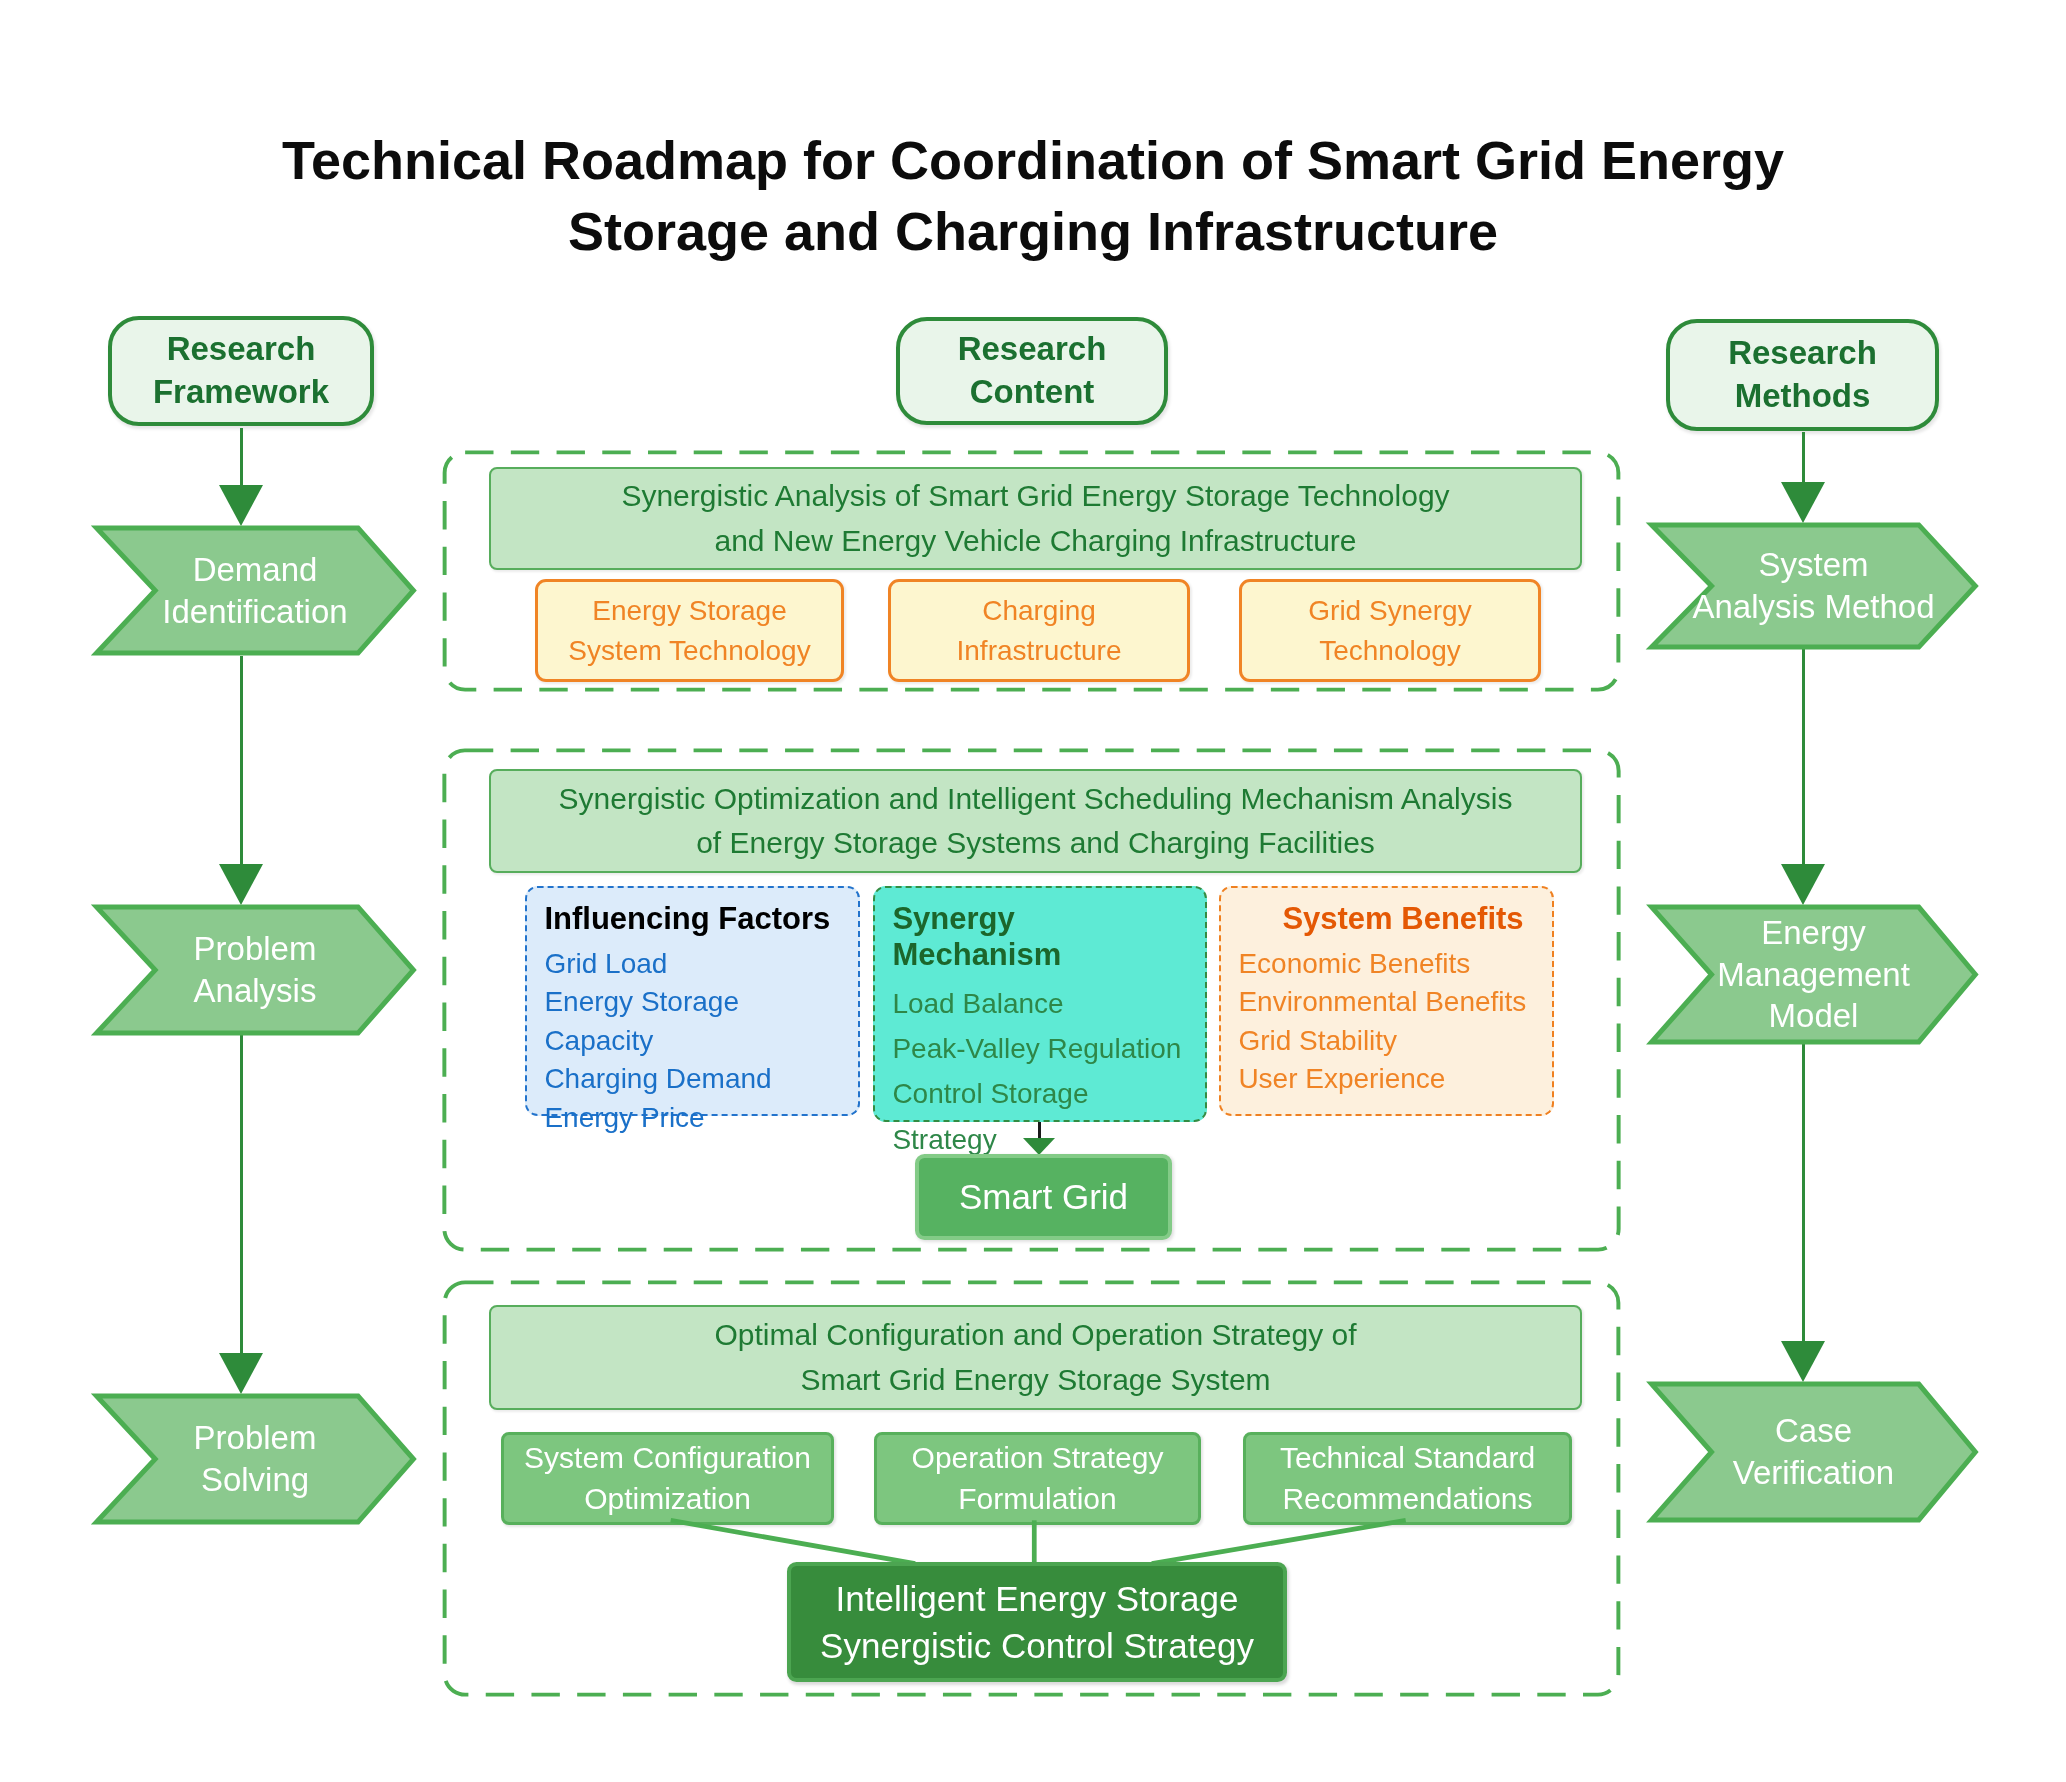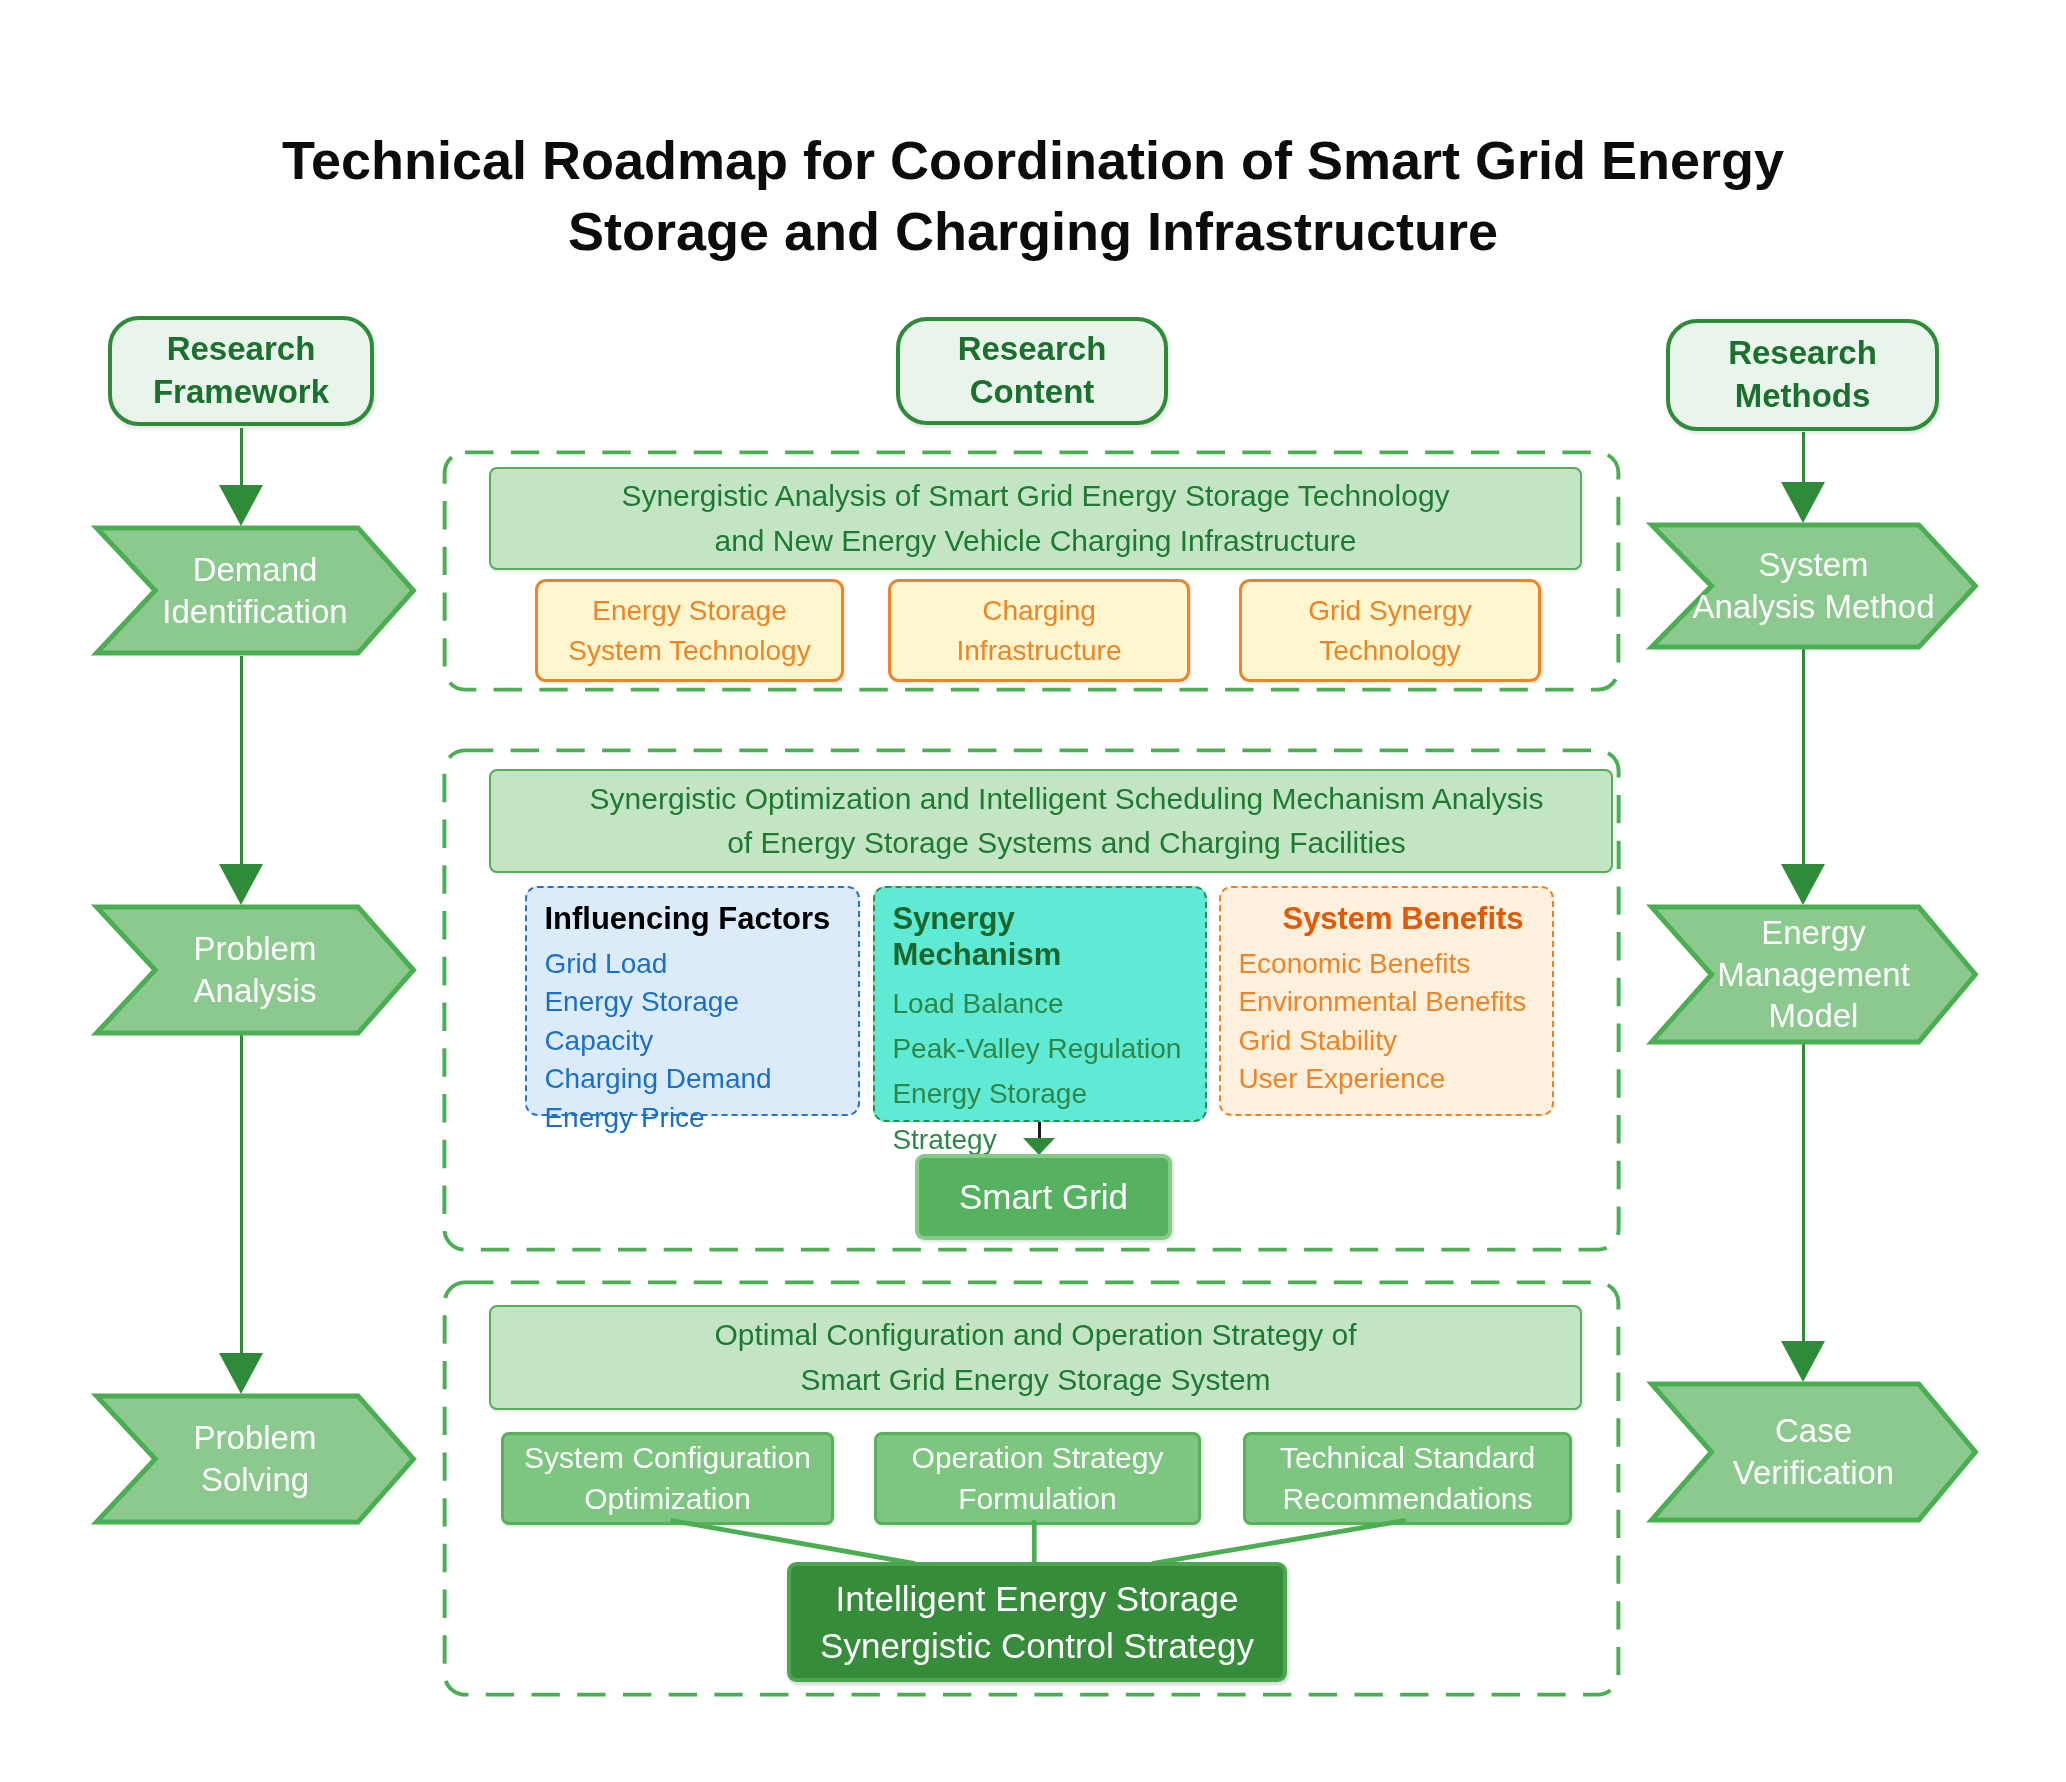--- a/index.html
+++ b/index.html
@@ -206,36 +206,36 @@
   <div class="abs ybox center-flex pre" style="left:888px;top:579px;width:296px;height:97px;">Charging
 Infrastructure</div>
   <div class="abs ybox center-flex pre" style="left:1239px;top:579px;width:296px;height:97px;">Grid Synergy
 Technology</div>
 
   <div class="abs dash-container" style="left:442px;top:748px;width:1179px;height:504px;">
     <svg width="1179" height="504" viewBox="0 0 1495 639">
         <rect x="3" y="3" width="1489" height="633" rx="26" ry="26" fill="none" stroke="#4cae52" stroke-width="5" stroke-dasharray="36 22"></rect>
       </svg>
   </div>
-  <div class="abs sec-head center-flex pre" style="left:489px;top:769px;width:1089px;height:100px;padding-left:31px;">Synergistic Optimization and Intelligent Scheduling Mechanism Analysis
+  <div class="abs sec-head center-flex pre" style="left:489px;top:769px;width:1089px;height:100px;">Synergistic Optimization and Intelligent Scheduling Mechanism Analysis
 of Energy Storage Systems and Charging Facilities</div>
 
   <div class="abs dotbox dotbox-blue" style="left:525px;top:886px;width:335px;height:230px;">
     <div class="dot-title">Influencing Factors</div>
     <div class="dot-item">Grid Load</div>
     <div class="dot-item">Energy Storage Capacity</div>
     <div class="dot-item">Charging Demand</div>
     <div class="dot-item">Energy Price</div>
   </div>
 
   <div class="abs dotbox dotbox-green" style="left:873px;top:886px;width:334px;height:236px;">
     <div class="dot-title">Synergy Mechanism</div>
     <div class="dot-item">Load Balance</div>
     <div class="dot-item">Peak-Valley Regulation</div>
-    <div class="dot-item">Energy Storage Strategy</div>
+    <div class="dot-item">Control Storage Strategy</div>
   </div>
 
   <div class="abs dotbox dotbox-orange" style="left:1219px;top:886px;width:335px;height:230px;">
     <div class="dot-title">System Benefits</div>
     <div class="dot-item">Economic Benefits</div>
     <div class="dot-item">Environmental Benefits</div>
     <div class="dot-item">Grid Stability</div>
     <div class="dot-item">User Experience</div>
   </div>
 

